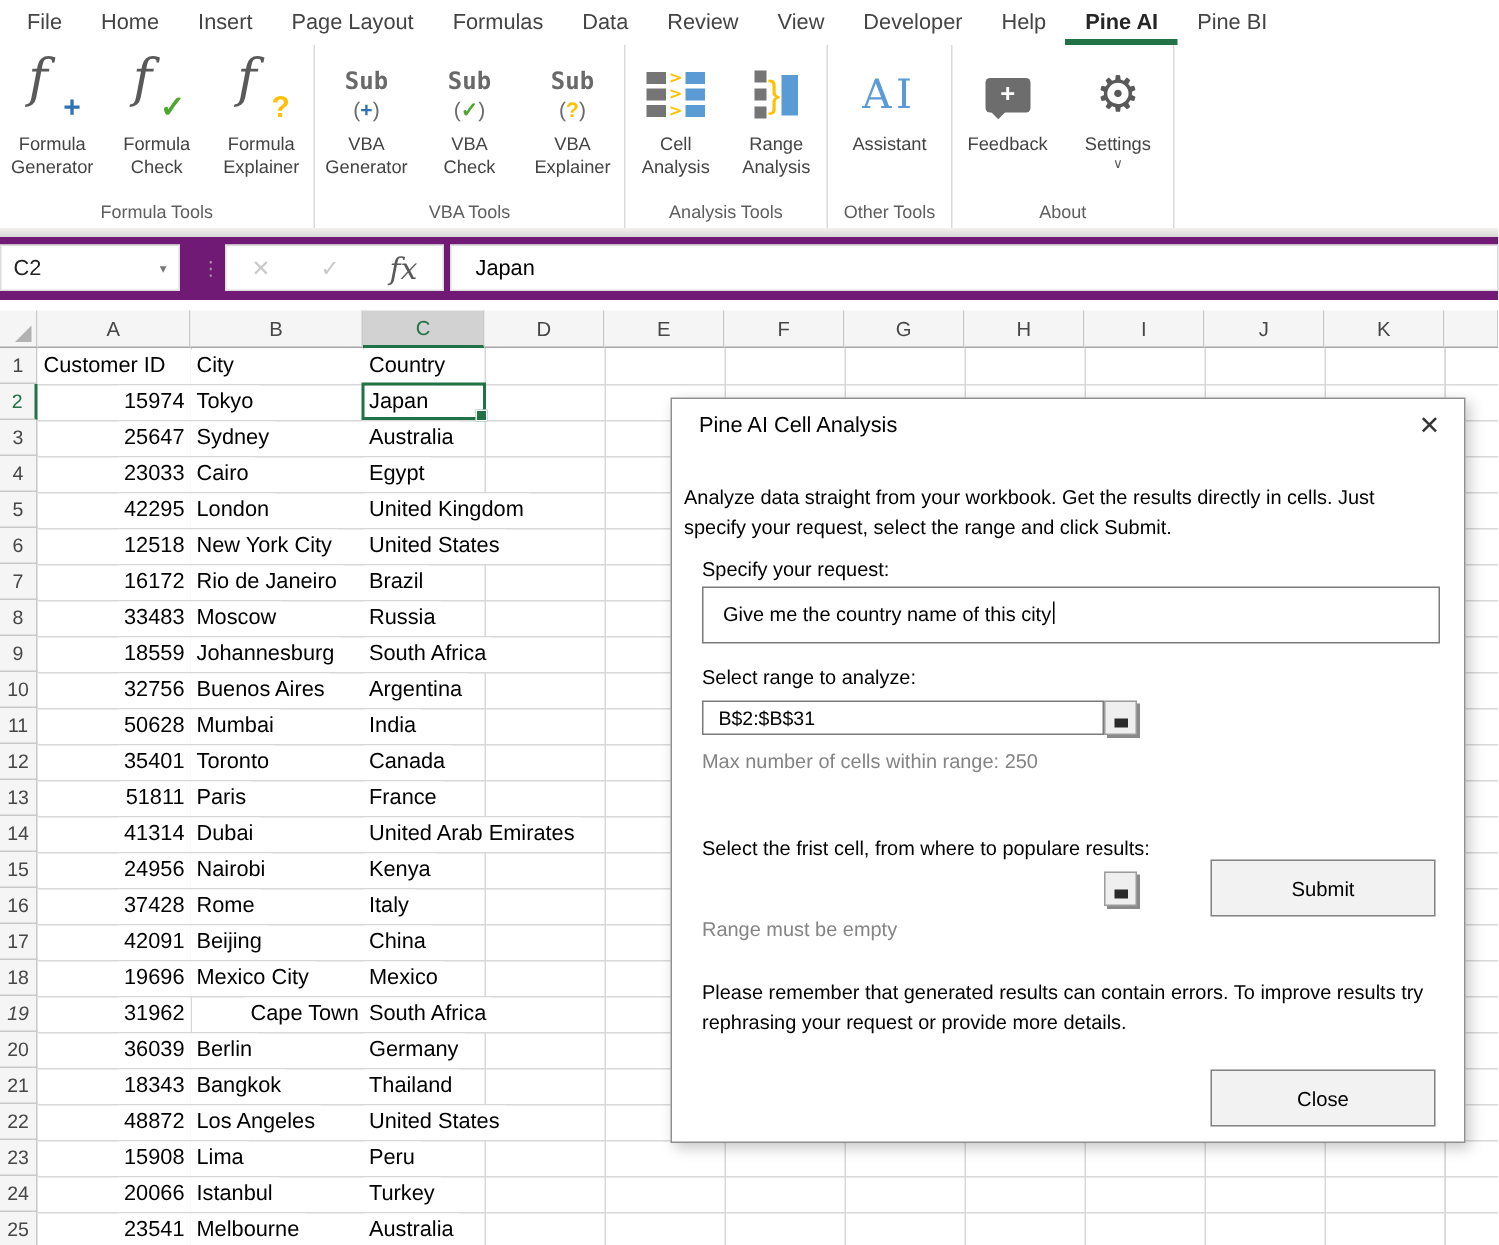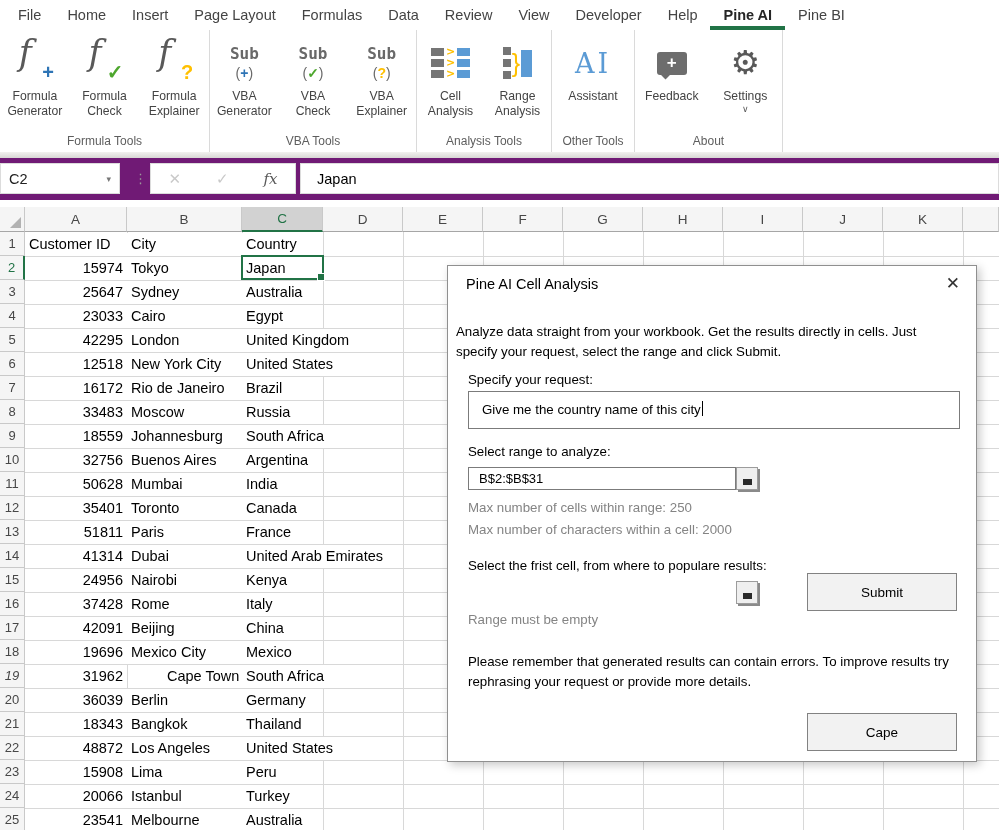--- a/index.html
+++ b/index.html
@@ -57,21 +57,21 @@
   
   .fbar{position:absolute;top:158px;left:0;width:100%;height:42px;background:#701a75}
   .nbox{position:absolute;left:0;top:5px;width:120px;height:31px;background:#fff;border:1px solid #dcdcdc;
         box-sizing:border-box;display:flex;align-items:center}
   .nbox .val{padding-left:8px;font-size:14.5px;color:#222;flex:1}
   .nbox .caret{color:#777;font-size:9px;padding-right:8px}
   .fdots{position:absolute;left:134px;top:5px;height:31px;display:flex;align-items:center;color:#9a9a9a;font-size:13px}
   .fbtns{position:absolute;left:150px;top:5px;width:146px;height:31px;background:#fff;border:1px solid #dcdcdc;
          box-sizing:border-box;display:flex;align-items:center;justify-content:space-around}
   .fbtns .dim{color:#c9c9c9;font-size:15px}
-  .fx{font-family:"DejaVu Serif",serif;font-style:italic;font-size:15px;color:#595959}
+  .fx{font-family:"DejaVu Serif",serif;font-style:italic;font-size:20px;color:#595959}
   .fcontent{position:absolute;left:300px;top:5px;right:0;height:31px;background:#fff;border:1px solid #dcdcdc;
             box-sizing:border-box;display:flex;align-items:center}
   .fcontent .val{padding-left:16px;font-size:14.5px;color:#000}
 
   
   #sheet{position:absolute;left:0;top:200px;width:999px;height:630px;background:#fff;overflow:hidden}
   .colhead{position:absolute;top:7px;height:25px;box-sizing:border-box;background:#f5f5f5;
            border-right:1px solid #c9c9c9;border-bottom:1px solid #a6a6a6;display:flex;align-items:center;
            justify-content:center;font-size:13.5px;color:#474747;z-index:2}
   .colhead.sel{background:#d2d2d2;color:#217346;border-bottom:2px solid #217346}
@@ -456,27 +456,26 @@
     <div class="dlg-label lreq">Specify your request:</div>
     <div class="dlg-inp-l">
       <span>Give me the country name of this city</span><span class="caret-i"></span>
     </div>
     <div class="dlg-label lrange">Select range to analyze:</div>
     <div class="dlg-inp-s irange">B$2:$B$31</div>
     <div class="refedit r1">
         <i></i>
       </div>
     <div class="dlg-hint h1">Max number of cells within range: 250</div>
-    <div class="dlg-hint h2">Max number of characters within a cell: 2000</div>
     <div class="dlg-label ltarget">Select the frist cell, from where to populare results:</div>
     <div class="refedit r2">
         <i></i>
       </div>
     <div class="dlg-hint h3">Range must be empty</div>
     <div class="dlg-btn bsubmit">Submit</div>
     <div class="dlg-warn">
       <div>Please remember that generated results can contain errors. To improve results try</div>
       <div>rephrasing your request or provide more details.</div>
     </div>
-    <div class="dlg-btn bclose">Cape</div>
+    <div class="dlg-btn bclose">Close</div>
   </div>
 
 </div>
 
 </body></html>

